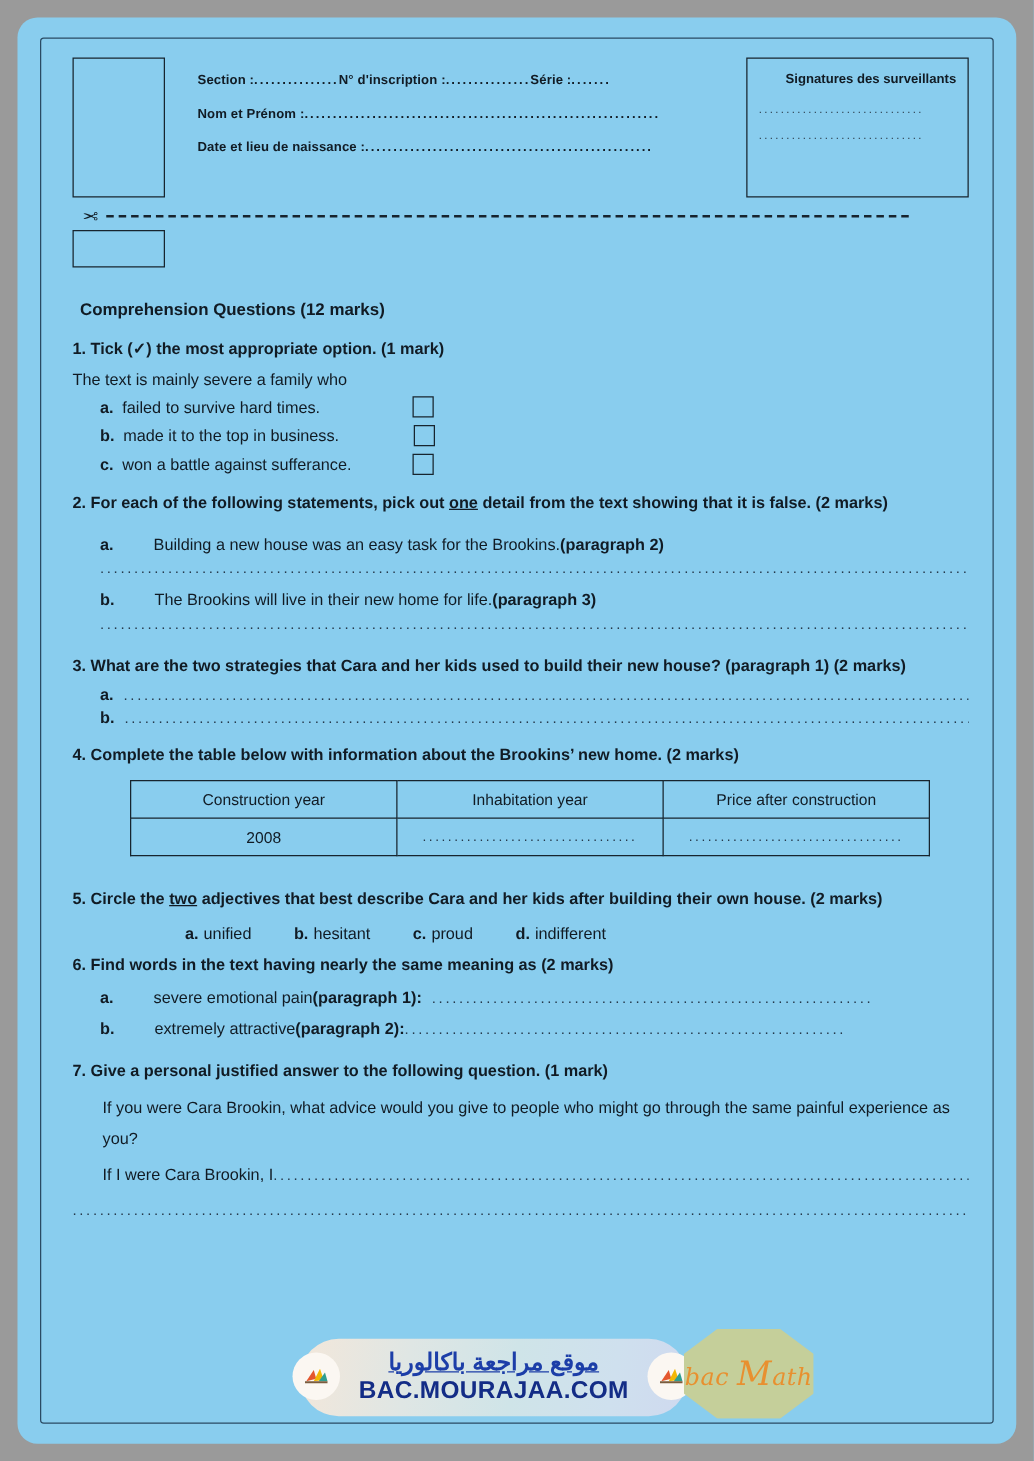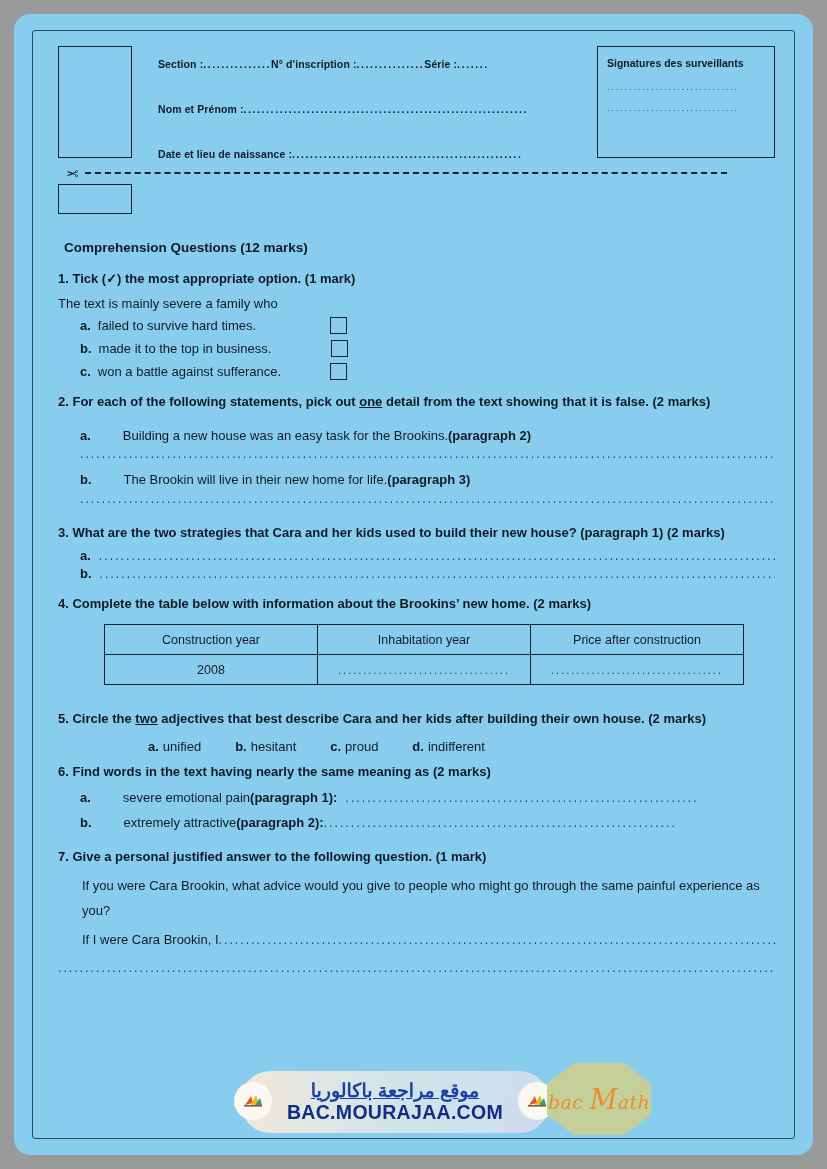--- a/index.html
+++ b/index.html
@@ -52,21 +52,21 @@
   .id-box {
     width: 74px;
     border: 1.5px solid #17242e;
     flex: 0 0 74px;
   }
   .id-fields {
     flex: 1;
     padding: 12px 10px 0 26px;
     display: flex;
     flex-direction: column;
-    gap: 33px;
+    gap: 15px;
   }
   .id-line {
     font-size: 10.5px;
     font-weight: bold;
     letter-spacing: 0.1px;
     white-space: nowrap;
     display: flex;
     align-items: baseline;
   }
   .id-line .dots {
@@ -76,21 +76,21 @@
     display: inline-block;
   }
   .sig-box {
     flex: 0 0 178px;
     border: 1.5px solid #17242e;
     padding: 10px 9px 0 9px;
   }
   .sig-title {
     font-size: 10.5px;
     font-weight: bold;
-    text-align: left;
+    text-align: right;
     margin-bottom: 13px;
   }
   .sig-dots {
     font-size: 9px;
     letter-spacing: 1.9px;
     color: #2a3b48;
     margin-bottom: 11px;
     overflow: hidden;
     white-space: nowrap;
   }
@@ -366,21 +366,21 @@
           <span class="lab">a.</span>
           <span class="plain">Building a new house was an easy task for the Brookins. </span>
           <b>(paragraph 2)</b>
         </div>
         <div class="dotline">..........................................................................................................................................................................................</div>
       </div>
 
       <div class="indent" style="margin-top:8px">
         <div class="sub">
           <span class="lab">b.</span>
-          <span class="plain">The Brookin will live in their new home for life. </span>
+          <span class="plain">The Brookins will live in their new home for life. </span>
           <b>(paragraph 3)</b>
         </div>
         <div class="dotline">..........................................................................................................................................................................................</div>
       </div>
 
       <div class="q" style="margin-top:16px">3. What are the two strategies that Cara and her kids used to build their new house? (paragraph 1) (2 marks)</div>
       <div class="indent">
         <div class="sub">
           <span class="lab">a.</span>
           <span class="fill dotline">..........................................................................................................................................................................................</span>

